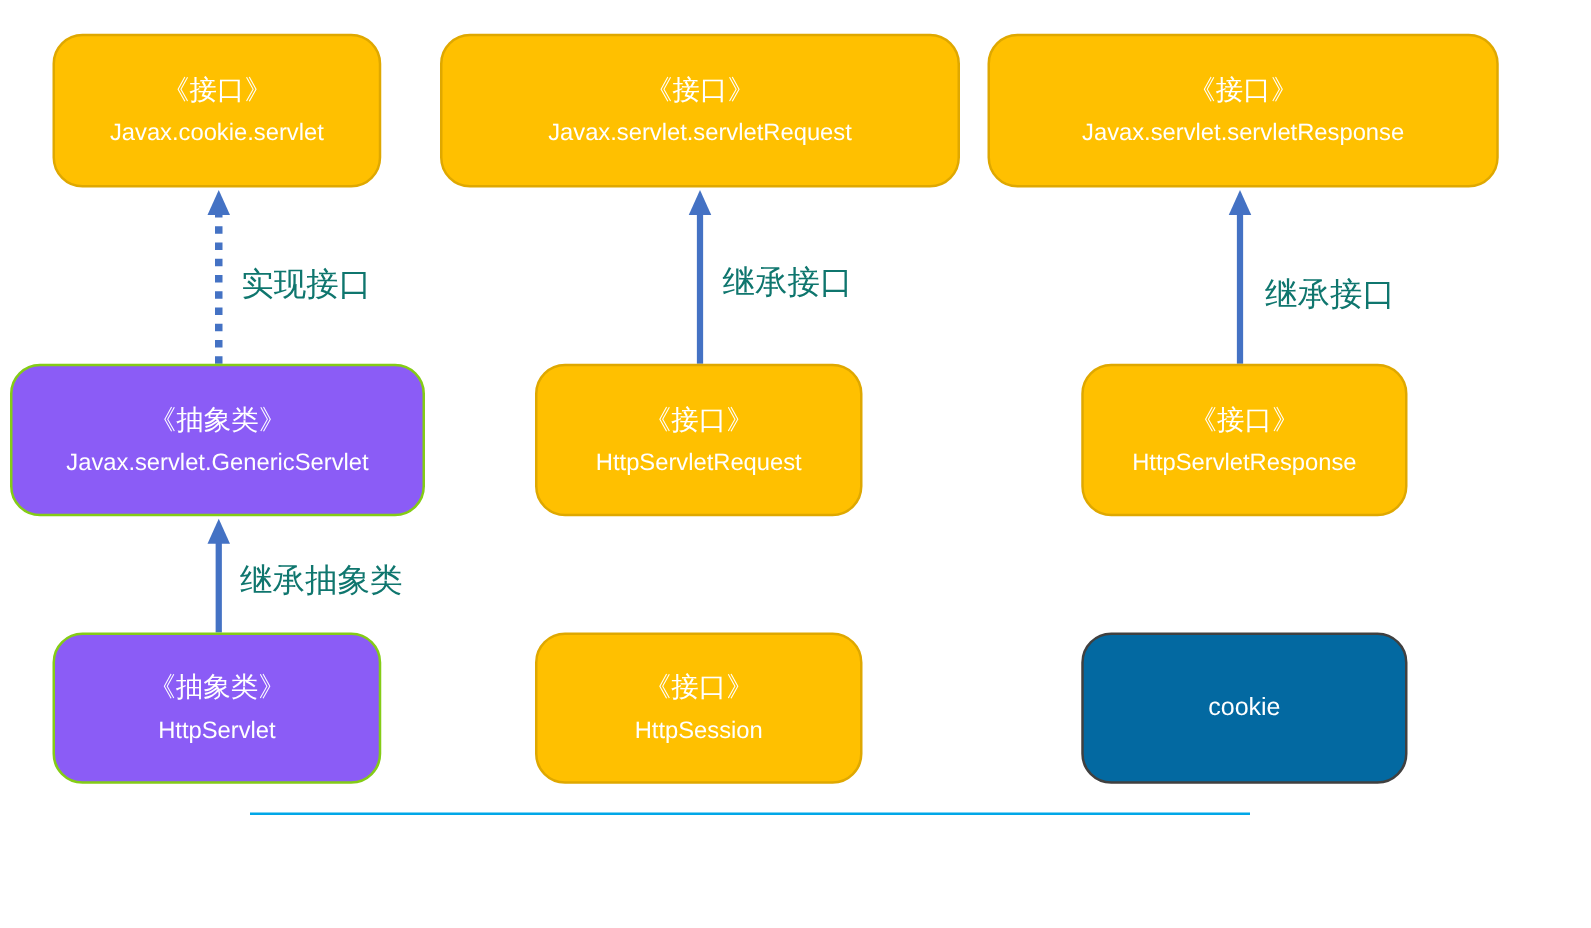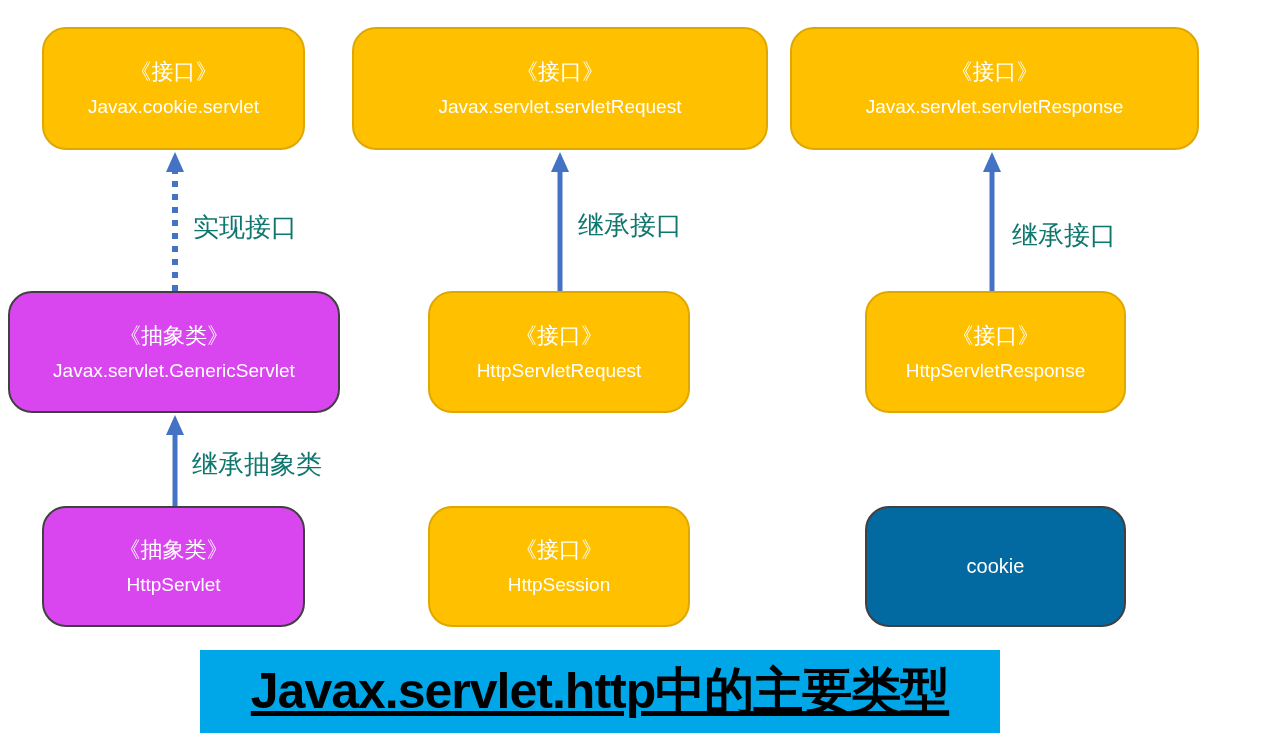--- a/index.html
+++ b/index.html
@@ -1,35 +1,35 @@
 <!DOCTYPE html>
 <html><head>
 <meta charset="utf-8">
 <style>
   html,body{margin:0;padding:0;background:#ffffff;}
   #canvas{
     position:relative;
-    width:1273px;height:742px;
+    width:1273px;height:652px;
     background:#ffffff;
     font-family:"Liberation Sans","DejaVu Sans",sans-serif;
     overflow:hidden;
   }
   .box{
     position:absolute;
     border-radius:24px;
     display:flex;flex-direction:column;
     align-items:center;justify-content:center;
     color:#ffffff;text-align:center;
     box-sizing:border-box;
     line-height:1.35;
   }
   .box .stereo{font-size:22px;}
   .box .bname{font-size:19px;margin-top:7px;}
   .box.interface{background:#FFC000;border:2px solid #DFA800;}
-  .box.abstract{background:#d946ef;border:2px solid #404040;}
+  .box.abstract{background:#8b5cf6;border:2px solid #84cc16;}
   .box.green{background:#0369a1;border:2px solid #404040;}
 
   
   #box-0{left:42px;top:27px;width:263px;height:123px;}
   #box-1{left:352px;top:27px;width:416px;height:123px;}
   #box-2{left:790px;top:27px;width:409px;height:123px;}
   
   #box-3{left:8px;top:291px;width:332px;height:122px;}
   #box-4{left:428px;top:291px;width:262px;height:122px;}
   #box-5{left:865px;top:291px;width:261px;height:122px;}

